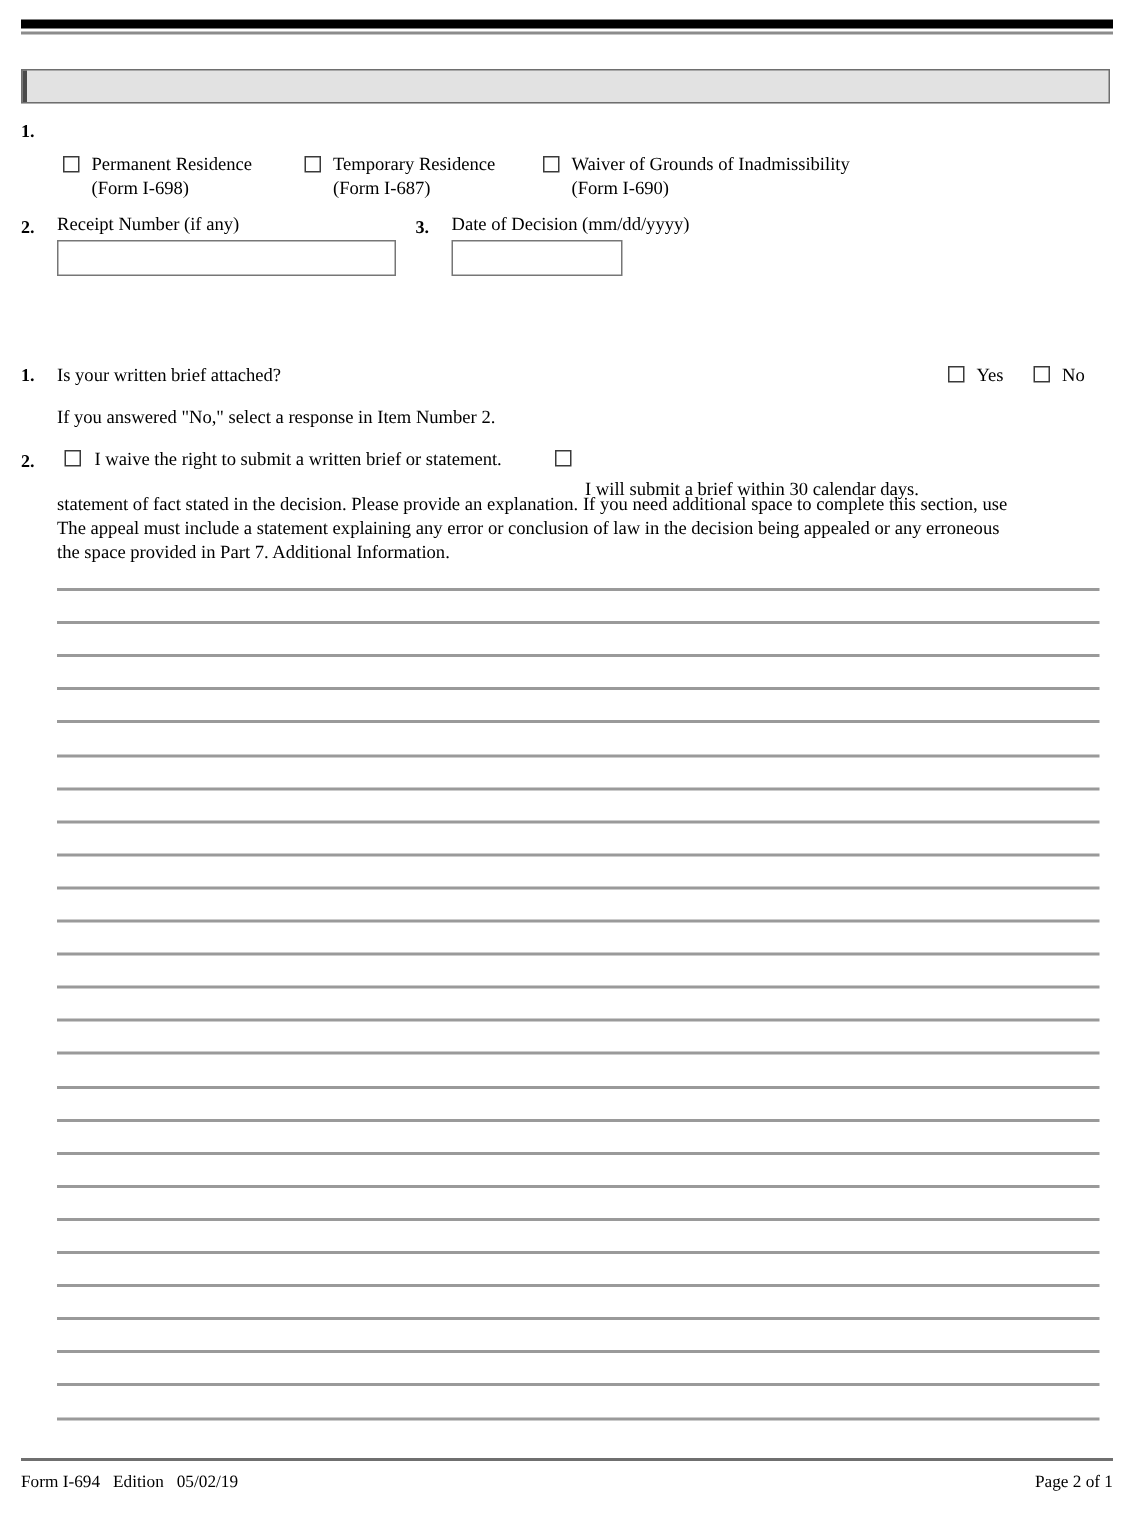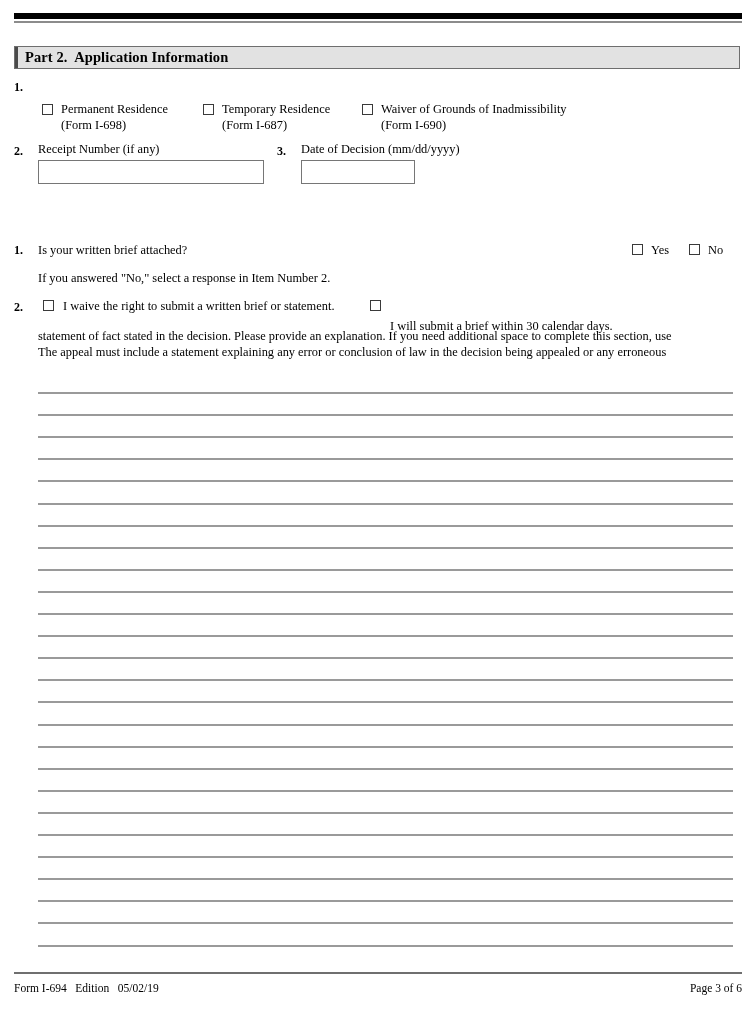--- a/index.html
+++ b/index.html
@@ -136,21 +136,20 @@
 </head>
 <body>
 
 <div id="page">
 
   <div class="top-black-bar"></div>
   <div class="top-gray-rule"></div>
 
   <div class="part-header" style="top:46px;">
     <div class="bar-accent"></div>
-    <div class="part-title">Part 2.  Application Information</div>
   </div>
 
   <div class="num" style="left:14px; top:80px;">1.</div>
 
   <div class="cbox" style="left:42px; top:104px;"></div>
   <div class="txt" style="left:61px; top:101px;">Permanent Residence</div>
   <div class="txt" style="left:61px; top:117px;">(Form I-698)</div>
 
   <div class="cbox" style="left:203px; top:104px;"></div>
   <div class="txt" style="left:222px; top:101px;">Temporary Residence</div>
@@ -181,20 +180,21 @@
 
   <div class="num" style="left:14px; top:300px;">2.</div>
   <div class="cbox" style="left:43px; top:300px;"></div>
   <div class="txt" style="left:63px; top:298px;">I waive the right to submit a written brief or statement.</div>
   <div class="cbox" style="left:370px; top:300px;"></div>
   <div class="txt" style="left:390px; top:298px;margin-top:20px;">I will submit a brief within 30 calendar days.</div>
 
   <div class="txt" style="left:38px; top:328px; width:700px;">
     <div>statement of fact stated in the decision.  Please provide an explanation.  If you need additional space to complete this section, use</div>
     <div>The appeal must include a statement explaining any error or conclusion of law in the decision being appealed or any erroneous</div>
+    <div><span>the space provided in </span><b>Part 7. Additional Information.</b></div>
   </div>
 
   <div id="writing-lines">
       <div class="wline" style="top: 392px;"></div>
       <div class="wline" style="top: 414.1px;"></div>
       <div class="wline" style="top: 436.2px;"></div>
       <div class="wline" style="top: 458.3px;"></div>
       <div class="wline" style="top: 480.4px;"></div>
       <div class="wline" style="top: 502.5px;"></div>
       <div class="wline" style="top: 524.6px;"></div>
@@ -214,15 +214,15 @@
       <div class="wline" style="top: 834px;"></div>
       <div class="wline" style="top: 856.1px;"></div>
       <div class="wline" style="top: 878.2px;"></div>
       <div class="wline" style="top: 900.3px;"></div>
       <div class="wline" style="top: 922.4px;"></div>
       <div class="wline" style="top: 944.5px;"></div>
     </div>
 
   <div class="footer-rule"></div>
   <div class="footer-left">Form I-694   Edition   05/02/19</div>
-  <div class="footer-right">Page 3 of 6</div>
+  <div class="footer-right">Page 2 of 1</div>
 
 </div>
 
 </body></html>

